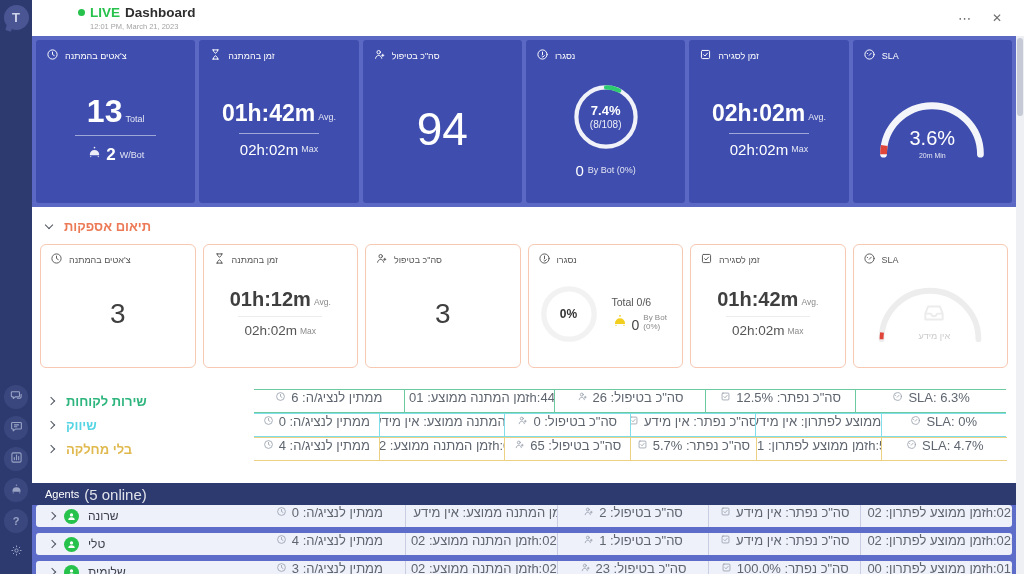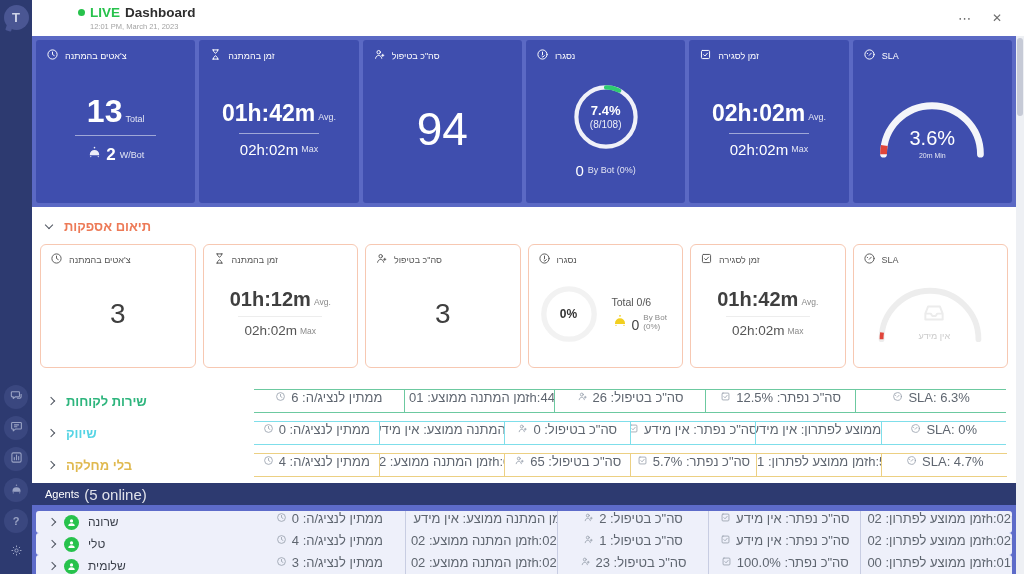--- a/index.html
+++ b/index.html
@@ -80,34 +80,34 @@
   .d-bot-line{display:flex;align-items:flex-end;gap:4px}
   .d-bot-line svg{width:16px;height:16px;color:#f2cf1f}
   .d-bot-num{font-size:14px;color:#444;line-height:1}
   .d-bot-suffix{font-size:8px;color:#8a8a8a;padding-bottom:1px}
   .d-gauge-ghost{position:absolute;left:8px;right:0;top:16px;display:flex;flex-direction:column;align-items:center;gap:2px}
   .d-gauge-ghost svg{width:34px;height:26px;color:#ececec}
   .d-nodata{font-size:9px;color:#cbcbcb}
 
   
   .dept-section{height:100px;background:#fff;padding:6px 10px 0 4px;flex:none}
-  .dept-row{display:flex;align-items:center;height:24px;margin-bottom:8px;cursor:pointer}
+  .dept-row{display:flex;align-items:center;height:24px;cursor:pointer}
   .dept-name-area{width:218px;flex:none;display:flex;align-items:center;gap:12px;padding-left:12px}
   .dept-name{font-size:13px;font-weight:bold;color:var(--c)}
   .strip{flex:1;height:24px;display:flex;background:#fff;border-top:1px solid var(--cl);border-bottom:1px solid var(--cl)}
   .cell{flex:1;display:flex;align-items:flex-start;justify-content:center;gap:5px;font-size:13px;color:#5f6670;white-space:nowrap;overflow:hidden}
   .cell svg{width:11px;height:11px;color:#98a0ac;flex:none}
   .strip .cell:not(:last-child){border-right:1px solid var(--cl)}
 
   
   .agents-bar{height:22px;background:#2d3a70;color:#fff;display:flex;align-items:baseline;gap:5px;padding:0 13px;flex:none}
   .agents-bar{align-items:center}
   .agents-title{font-size:11px}
   .agents-count{font-size:15px;opacity:.85}
-  .agents-area{flex:1;background:#5d6bc9;padding:6px 4px 0;display:flex;flex-direction:column;overflow:hidden}
+  .agents-area{flex:1;background:#5d6bc9;padding:0 4px 0;display:flex;flex-direction:column;gap:6px;overflow:hidden}
   .agent-row{height:22px;flex:none;background:#eef0fa;border-radius:3px;display:flex;align-items:center;cursor:pointer}
   .agent-id{width:218px;flex:none;display:flex;align-items:center;gap:9px;padding-left:13px}
   .avatar{width:15px;height:15px;border-radius:50%;background:#27c24c;display:flex;align-items:center;justify-content:center;flex:none}
   .avatar svg{width:11px;height:11px}
   .agent-name{font-size:12px;color:#3a3f4a}
   .agent-cells{flex:1;display:flex;height:100%}
   .agent-cells .cell:not(:last-child){border-right:1px solid #c8cde2}
 
   
   .scroll-col{width:8px;flex:none;display:flex;flex-direction:column}

